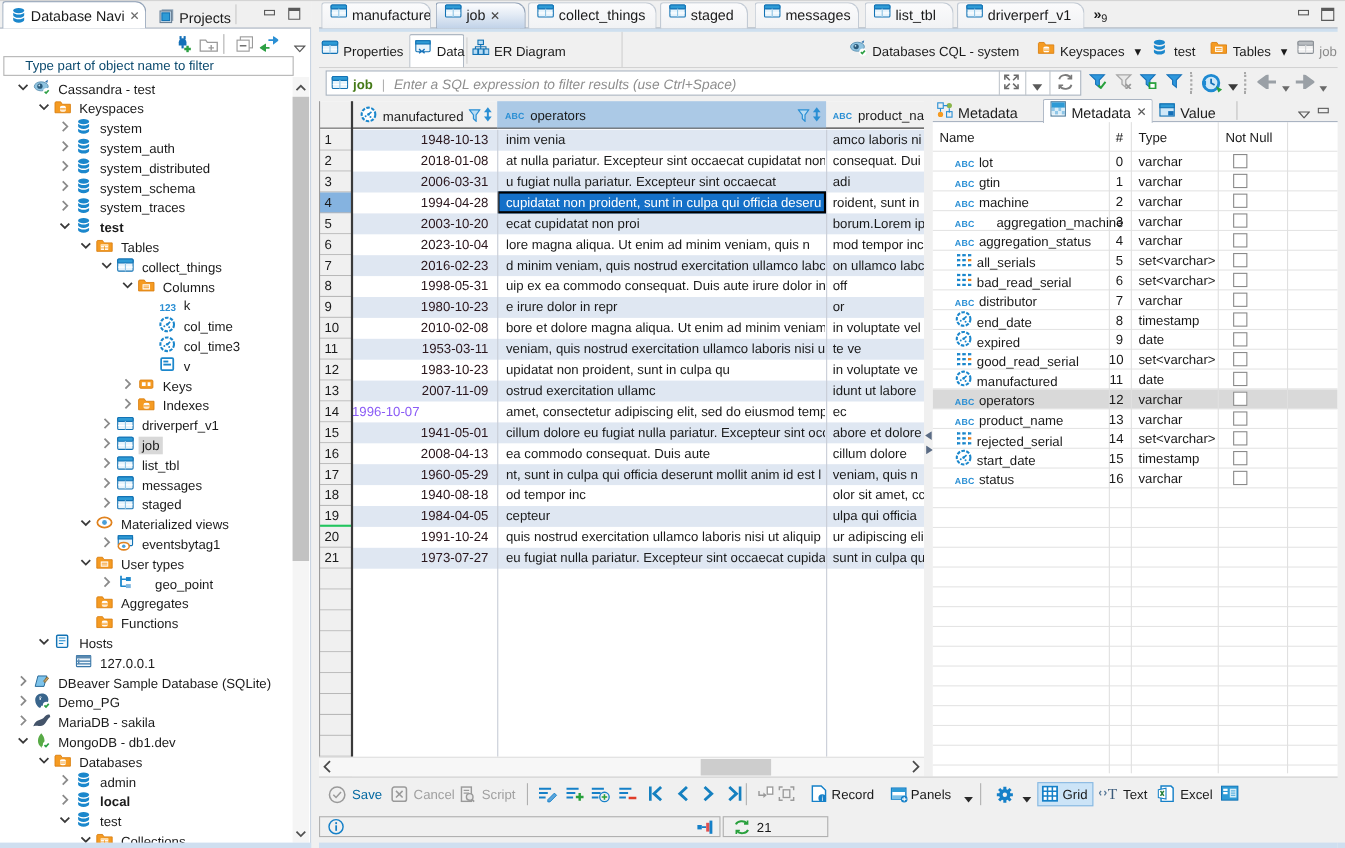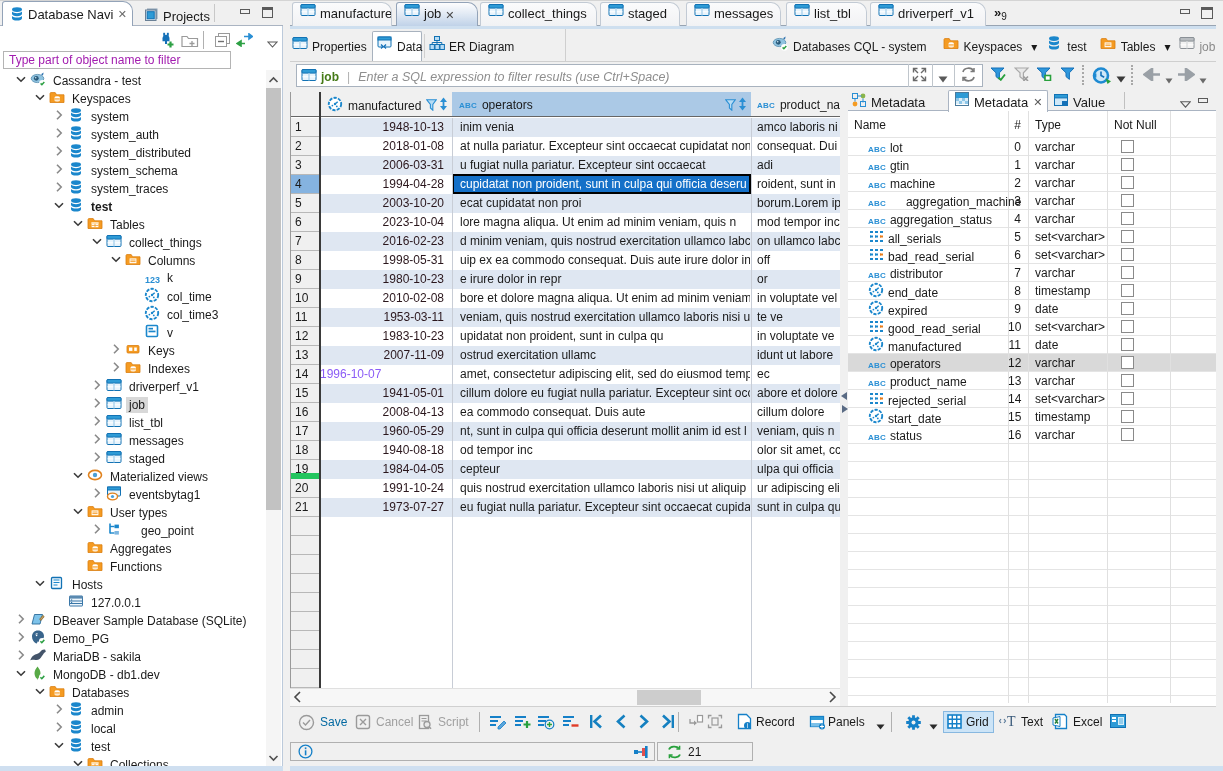--- a/index.html
+++ b/index.html
@@ -46,21 +46,21 @@
 <rect x="1.5" y="4.5" width="11" height="10" fill="#fff" stroke="#9a9a9a"></rect>
 <line x1="4" y1="9.5" x2="10" y2="9.5" stroke="#707070" stroke-width="1.4"></line>
       </svg></div>
     <div class="a" style="left:236px;top:33px"><svg width="17" height="14" viewBox="0 0 17 14">
         <path d="M8 3.5h8M13 1l3.4 2.5L13 6z" fill="#2a8fd4" stroke="#2a8fd4" stroke-width="1.6"></path>
 <path d="M9 10.5H2M5 8 1.2 10.5 5 13z" fill="#2da044" stroke="#2da044" stroke-width="1.6"></path>
       </svg></div>
     <div class="a" style="left:267px;top:37px"><svg width="11" height="7" viewBox="0 0 11 7">
         <path d="M1 1 10 1 5.5 6z" fill="none" stroke="#5a5a5a" stroke-width="1.1"></path>
       </svg></div>
-    <div class="a" style="left:3px;top:51px;width:228px;height:18px;border:1px solid #b4b4b4;background:#fff;line-height:16px;color:#a21caf;padding-left:5px">Type part of object name to filter</div>
+    <div class="a" style="left:3px;top:51px;width:264px;height:18px;border:1px solid #b4b4b4;background:#fff;line-height:16px;color:#0c4a6e;padding-left:19px">Type part of object name to filter</div>
   </div>
 <div class="row" style="left:0;top:70px;width:265px"><span class="ico" style="margin-left:13px;top:1px"><svg width="16" height="16" viewBox="0 0 16 16">
         <path d="M4 6.2 8 10.2 12 6.2" fill="none" stroke="#3a3a3a" stroke-width="1.6"></path>
       </svg></span><span class="ico" style="margin-left:1px;top:1px"><svg width="16" height="16" viewBox="0 0 16 16">
         <ellipse cx="7.5" cy="7.5" rx="6.3" ry="4.1" fill="#8fc3e0"></ellipse>
 <ellipse cx="7.5" cy="7.5" rx="6.3" ry="4.1" fill="none" stroke="#5a8fb0" stroke-width="0.8"></ellipse>
 <circle cx="6.3" cy="7.3" r="2.4" fill="#2a5a7a"></circle>
         <circle cx="5.7" cy="6.7" r="0.8" fill="#cfe8f4"></circle>
 <path d="M11 3.2 13.6 1.6 13 4.4z" fill="#2a6fae"></path>
         <circle cx="12.4" cy="12.4" r="3.3" fill="#fff"></circle>
@@ -341,21 +341,21 @@
         <ellipse cx="8" cy="3.6" rx="5" ry="2.4" fill="#1b87cc"></ellipse>
 <path d="M3 5.6c1.1 1 2.9 1.6 5 1.6s3.9-.6 5-1.6v2.2c0 1.3-2.2 2.4-5 2.4S3 9.1 3 7.8z" fill="#1b87cc"></path>
 <path d="M3 10c1.1 1 2.9 1.6 5 1.6s3.9-.6 5-1.6v2.2c0 1.3-2.2 2.4-5 2.4s-5-1.1-5-2.4z" fill="#1b87cc"></path>
       </svg></span><span class="tx" style="margin-left:4px;padding:1px 3px">admin</span></div>
 <div class="row" style="left:0;top:718px;width:265px"><span class="ico" style="margin-left:51px;top:1px"><svg width="16" height="16" viewBox="0 0 16 16">
         <path d="M6 3.8 10.2 8 6 12.2" fill="none" stroke="#8a8a8a" stroke-width="1.6"></path>
       </svg></span><span class="ico" style="margin-left:1px;top:1px"><svg width="16" height="16" viewBox="0 0 16 16">
         <ellipse cx="8" cy="3.6" rx="5" ry="2.4" fill="#1b87cc"></ellipse>
 <path d="M3 5.6c1.1 1 2.9 1.6 5 1.6s3.9-.6 5-1.6v2.2c0 1.3-2.2 2.4-5 2.4S3 9.1 3 7.8z" fill="#1b87cc"></path>
 <path d="M3 10c1.1 1 2.9 1.6 5 1.6s3.9-.6 5-1.6v2.2c0 1.3-2.2 2.4-5 2.4s-5-1.1-5-2.4z" fill="#1b87cc"></path>
-      </svg></span><span class="tx" style="margin-left:4px;padding:1px 3px;font-weight:normal">local</span></div>
+      </svg></span><span class="tx" style="margin-left:4px;padding:1px 3px;font-weight:bold">local</span></div>
 <div class="row" style="left:0;top:736px;width:265px"><span class="ico" style="margin-left:51px;top:1px"><svg width="16" height="16" viewBox="0 0 16 16">
         <path d="M4 6.2 8 10.2 12 6.2" fill="none" stroke="#3a3a3a" stroke-width="1.6"></path>
       </svg></span><span class="ico" style="margin-left:1px;top:1px"><svg width="16" height="16" viewBox="0 0 16 16">
         <ellipse cx="8" cy="3.6" rx="5" ry="2.4" fill="#1b87cc"></ellipse>
 <path d="M3 5.6c1.1 1 2.9 1.6 5 1.6s3.9-.6 5-1.6v2.2c0 1.3-2.2 2.4-5 2.4S3 9.1 3 7.8z" fill="#1b87cc"></path>
 <path d="M3 10c1.1 1 2.9 1.6 5 1.6s3.9-.6 5-1.6v2.2c0 1.3-2.2 2.4-5 2.4s-5-1.1-5-2.4z" fill="#1b87cc"></path>
       </svg></span><span class="tx" style="margin-left:4px;padding:1px 3px">test</span></div>
 <div class="row" style="left:0;top:754px;width:265px"><span class="ico" style="margin-left:70px;top:1px"><svg width="16" height="16" viewBox="0 0 16 16">
         <path d="M4 6.2 8 10.2 12 6.2" fill="none" stroke="#3a3a3a" stroke-width="1.6"></path>
       </svg></span><span class="ico" style="margin-left:1px;top:1px"><svg width="16" height="16" viewBox="0 0 16 16">
@@ -664,21 +664,21 @@
 <div class="a" style="left:290px;top:270px;width:30px;height:19px;background:#f0f0f0;border-bottom:1px solid #b8b8b8;line-height:18px;padding-left:5px">9</div>
 <div class="a" style="left:290px;top:289px;width:30px;height:19px;background:#f0f0f0;border-bottom:1px solid #b8b8b8;line-height:18px;padding-left:5px">10</div>
 <div class="a" style="left:290px;top:308px;width:30px;height:19px;background:#f0f0f0;border-bottom:1px solid #b8b8b8;line-height:18px;padding-left:5px">11</div>
 <div class="a" style="left:290px;top:327px;width:30px;height:19px;background:#f0f0f0;border-bottom:1px solid #b8b8b8;line-height:18px;padding-left:5px">12</div>
 <div class="a" style="left:290px;top:346px;width:30px;height:19px;background:#f0f0f0;border-bottom:1px solid #b8b8b8;line-height:18px;padding-left:5px">13</div>
 <div class="a" style="left:290px;top:365px;width:30px;height:19px;background:#f0f0f0;border-bottom:1px solid #b8b8b8;line-height:18px;padding-left:5px">14</div>
 <div class="a" style="left:290px;top:384px;width:30px;height:19px;background:#f0f0f0;border-bottom:1px solid #b8b8b8;line-height:18px;padding-left:5px">15</div>
 <div class="a" style="left:290px;top:403px;width:30px;height:19px;background:#f0f0f0;border-bottom:1px solid #b8b8b8;line-height:18px;padding-left:5px">16</div>
 <div class="a" style="left:290px;top:422px;width:30px;height:19px;background:#f0f0f0;border-bottom:1px solid #b8b8b8;line-height:18px;padding-left:5px">17</div>
 <div class="a" style="left:290px;top:441px;width:30px;height:19px;background:#f0f0f0;border-bottom:1px solid #b8b8b8;line-height:18px;padding-left:5px">18</div>
-<div class="a" style="left:290px;top:460px;width:30px;height:19px;background:#f0f0f0;border-bottom:6px solid #22c55e;line-height:18px;padding-left:5px">19</div>
+<div class="a" style="left:290px;top:460px;width:30px;height:19px;background:#f0f0f0;border-bottom:2px solid #22c55e;line-height:18px;padding-left:5px">19</div>
 <div class="a" style="left:290px;top:479px;width:30px;height:19px;background:#f0f0f0;border-bottom:1px solid #b8b8b8;line-height:18px;padding-left:5px">20</div>
 <div class="a" style="left:290px;top:498px;width:30px;height:19px;background:#f0f0f0;border-bottom:1px solid #b8b8b8;line-height:18px;padding-left:5px">21</div>
 <div class="a" style="left:290px;top:517px;width:30px;height:19px;background:#f0f0f0;border-bottom:1px solid #b8b8b8;line-height:18px;padding-left:5px"></div>
 <div class="a" style="left:290px;top:536px;width:30px;height:19px;background:#f0f0f0;border-bottom:1px solid #b8b8b8;line-height:18px;padding-left:5px"></div>
 <div class="a" style="left:290px;top:555px;width:30px;height:19px;background:#f0f0f0;border-bottom:1px solid #b8b8b8;line-height:18px;padding-left:5px"></div>
 <div class="a" style="left:290px;top:574px;width:30px;height:19px;background:#f0f0f0;border-bottom:1px solid #b8b8b8;line-height:18px;padding-left:5px"></div>
 <div class="a" style="left:290px;top:593px;width:30px;height:19px;background:#f0f0f0;border-bottom:1px solid #b8b8b8;line-height:18px;padding-left:5px"></div>
 <div class="a" style="left:290px;top:612px;width:30px;height:19px;background:#f0f0f0;border-bottom:1px solid #b8b8b8;line-height:18px;padding-left:5px"></div>
 <div class="a" style="left:290px;top:631px;width:30px;height:19px;background:#f0f0f0;border-bottom:1px solid #b8b8b8;line-height:18px;padding-left:5px"></div>
 <div class="a" style="left:290px;top:650px;width:30px;height:19px;background:#f0f0f0;border-bottom:1px solid #b8b8b8;line-height:18px;padding-left:5px"></div>

